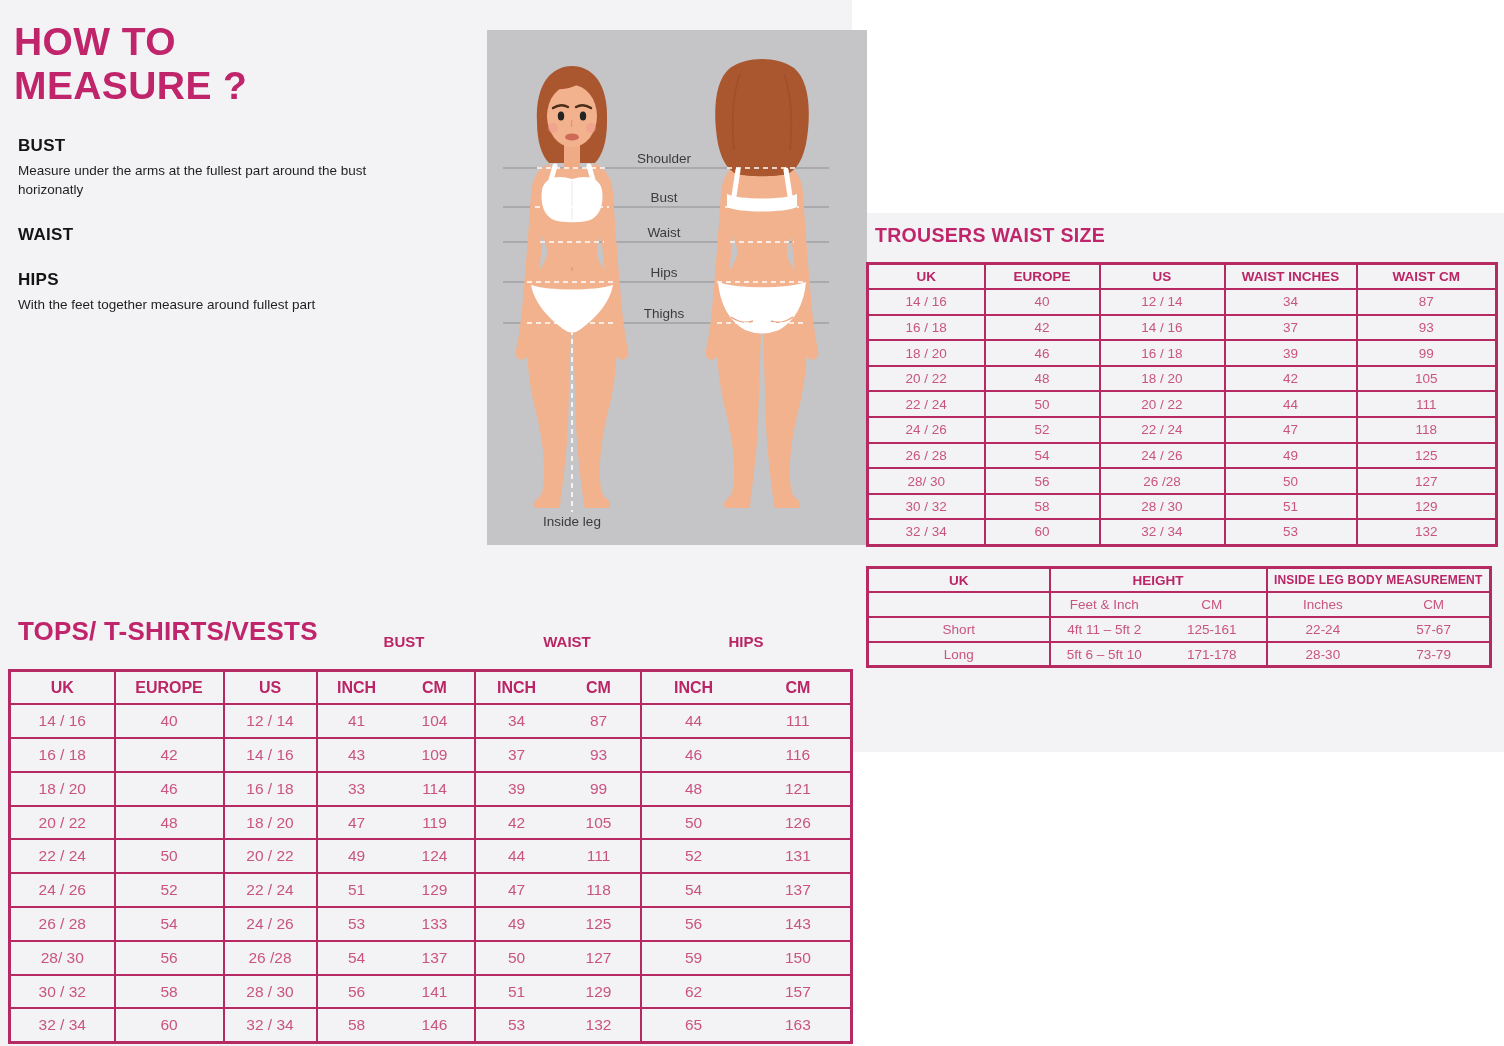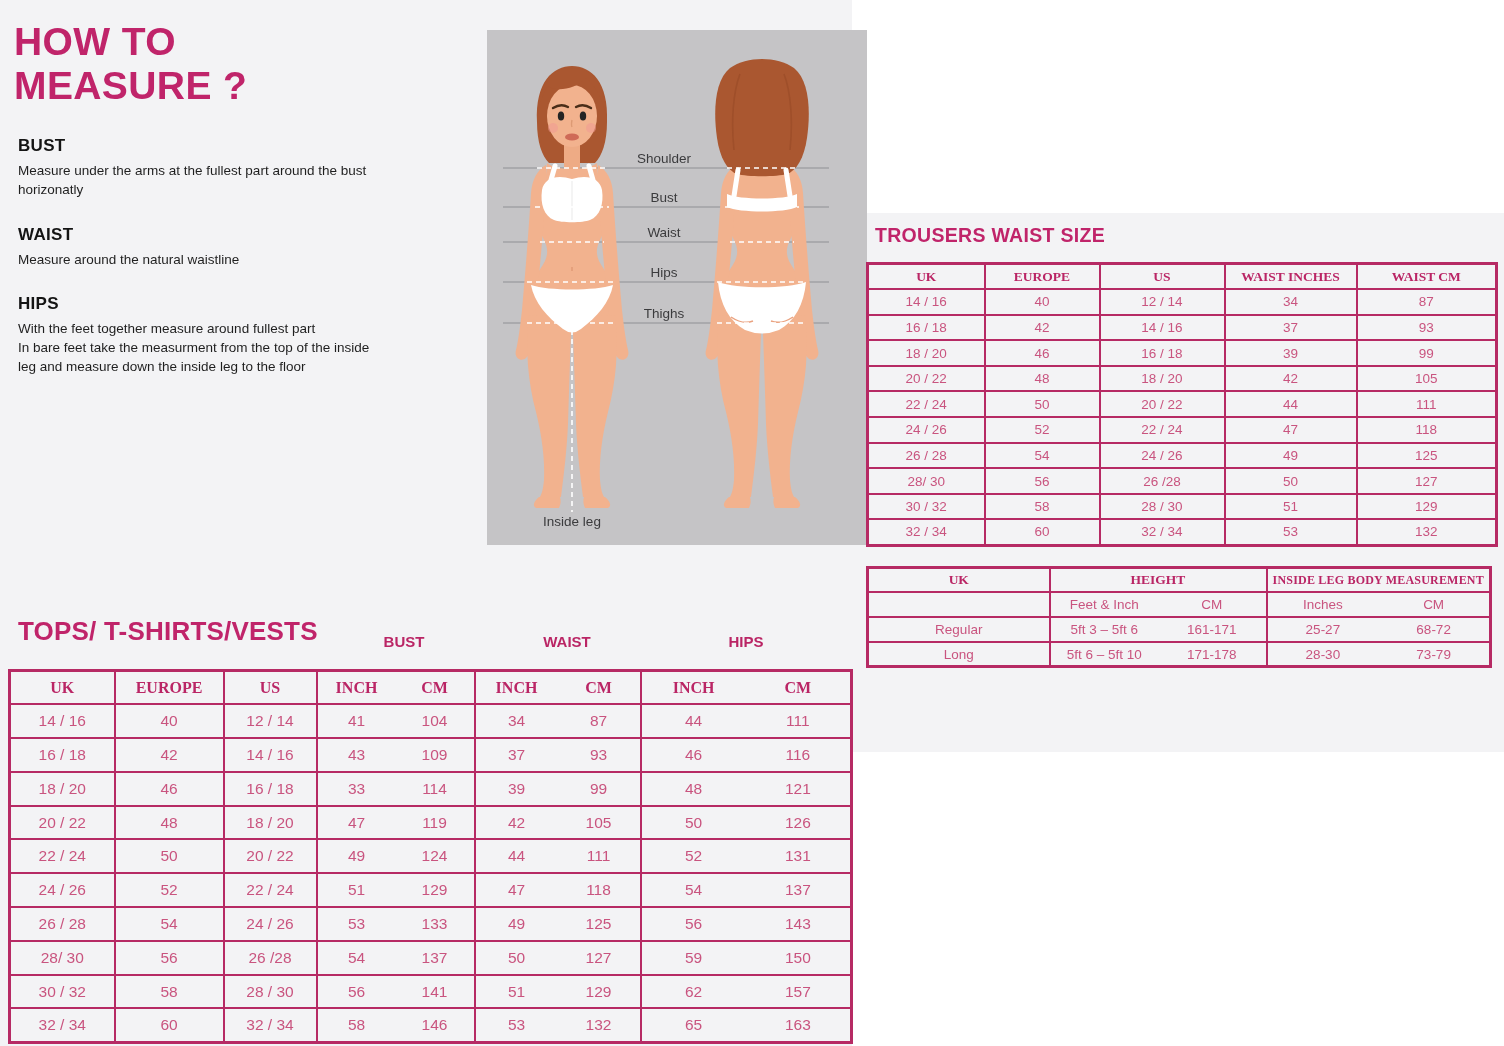--- a/index.html
+++ b/index.html
@@ -28,21 +28,21 @@
   .howto p{margin:0 0 0 4px;font-size:13.5px;line-height:1.43;color:var(--text-dark);}
 
   
   .figure-box{position:absolute;left:487px;top:30px;width:380px;height:515px;background:var(--illustration-bg);}
   .figure-box svg{display:block;}
   .diag-label{font-family:"Liberation Sans",sans-serif;font-size:13.5px;fill:#3b3b3d;}
 
   
   table.sizetable{border-collapse:collapse;table-layout:fixed;border:3px solid var(--border-pink);}
   table.sizetable th,table.sizetable td{border:2px solid var(--border-pink);text-align:center;vertical-align:middle;padding:0;overflow:hidden;white-space:nowrap;}
-  table.sizetable th{color:var(--header-pink);font-weight:bold;font-family:Liberation Serif, serif;}
+  table.sizetable th{color:var(--header-pink);font-weight:bold;}
   table.sizetable td{color:var(--value-pink);font-weight:normal;}
   td.split span,th.split span{display:inline-block;width:50%;}
 
   .section-title{margin:0;font-weight:bold;color:var(--accent-pink);letter-spacing:.3px;}
 
   
   .tws{position:absolute;left:866px;top:216px;width:702px;margin-top:8px;}
   .tws .section-title{font-size:19.5px;margin:0 0 15px 9px;}
   .tws table{width:629px;font-size:13.5px;}
   .tws th,.tws td{height:25.6px;}
@@ -72,24 +72,22 @@
 <div class="stage">
 
   <div class="panel-white panel-top-right"></div>
   <div class="panel-white panel-bottom-right"></div>
 
   <div class="howto">
     <h1>HOW TO MEASURE ?</h1>
     <h4>BUST</h4>
     <p>Measure under the arms at the fullest part around the bust horizonatly</p>
     <h4>WAIST</h4>
-    <p>Measure around the natural waistline</p>
     <h4>HIPS</h4>
     <p>With the feet together measure around fullest part</p>
-    <p>In bare feet take the measurment from the top of the inside leg and measure down the inside leg to the floor</p>
   </div>
 
   <div class="figure-box">
     <svg width="358" height="515" viewBox="0 0 358 515">
       <defs>
         <g id="bodyShape">
           <path d="M 60,133 C 70,141 100,141 110,133 C 111,152 114,168 117,178 C 120,190 118,200 113,210 C 109,218 109,224 112,231 C 118,243 127,251 131,262 C 135,273 133,281 128,287 L 42,287 C 37,281 35,273 39,262 C 43,251 52,243 58,231 C 61,224 61,218 57,210 C 52,200 50,190 53,178 C 56,168 59,152 60,133 Z" fill="#f2b28e"></path>
           <path d="M 59,135 C 50,140 45,150 44,163 C 42,195 39,235 35,280 C 33,298 31,312 29,320 C 26,331 40,334 42,322 C 44,310 46,296 48,284 C 51,258 54,225 56,200 C 57,186 58,165 60,150 Z" fill="#f2b28e"></path>
           <path d="M 111,135 C 120,140 125,150 126,163 C 128,195 131,235 135,280 C 137,298 139,312 141,320 C 144,331 130,334 128,322 C 126,310 124,296 122,284 C 119,258 116,225 114,200 C 113,186 112,165 110,150 Z" fill="#f2b28e"></path>
           <path d="M 42,285 C 38,320 41,352 49,382 C 55,406 58,430 57,450 C 56,460 55,463 53,467 L 74,467 C 77,444 80,418 81,394 C 82,360 83,332 84,302 L 84,287 Z" fill="#f2b28e"></path>
@@ -275,23 +273,23 @@
           <td class="split">
             <span>Feet &amp; Inch</span><span>CM</span>
           </td>
           <td class="split">
             <span>Inches</span><span>CM</span>
           </td>
         </tr>
       </thead>
       <tbody>
           <tr>
-            <td>Regular</td>
-            <td class="split"><span>5ft 3 – 5ft 6</span><span>161-171</span></td>
-            <td class="split"><span>25-27</span><span>68-72</span></td>
+            <td>Short</td>
+            <td class="split"><span>4ft 11 – 5ft 2</span><span>125-161</span></td>
+            <td class="split"><span>22-24</span><span>57-67</span></td>
           </tr>
           <tr>
             <td>Long</td>
             <td class="split"><span>5ft 6 – 5ft 10</span><span>171-178</span></td>
             <td class="split"><span>28-30</span><span>73-79</span></td>
           </tr>
         </tbody>
     </table>
   </div>
 

